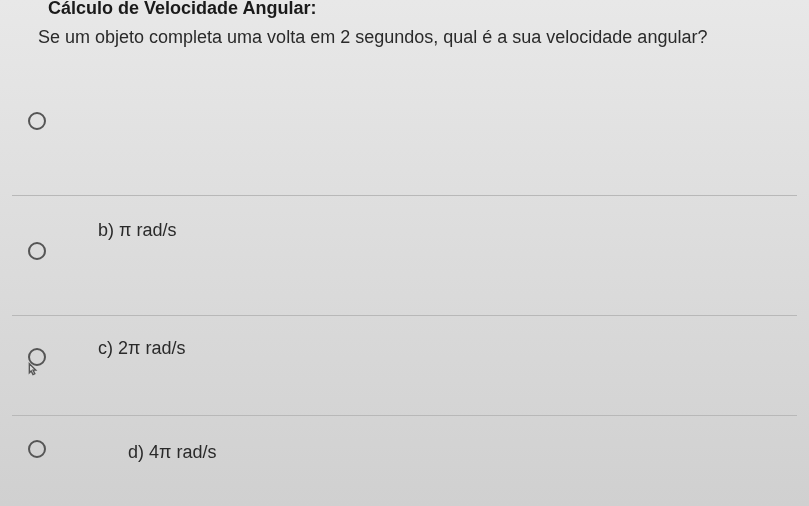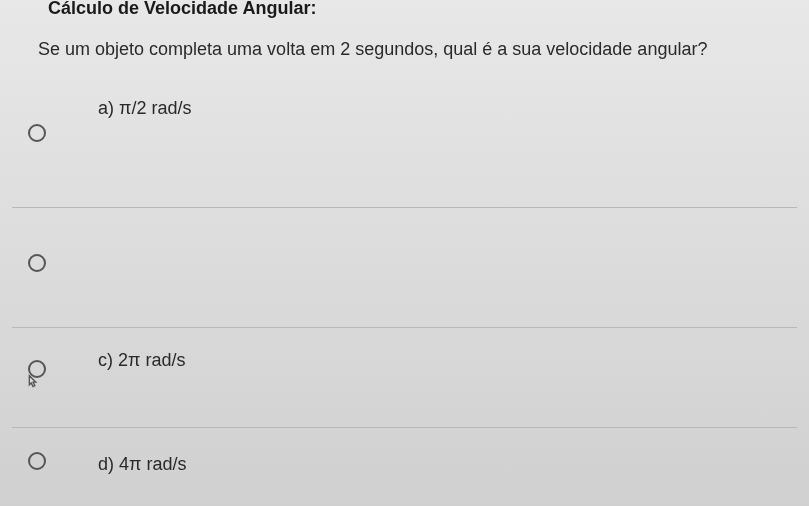--- a/index.html
+++ b/index.html
@@ -22,37 +22,38 @@
       font-size: 18px;
       font-weight: 600;
       color: #1a1a1a;
       margin-top: -2px;
       padding-left: 36px;
     }
     .question {
       font-size: 18px;
       font-weight: 400;
       color: #2a2a2a;
-      margin-top: 20px;
+      margin-top: 8px;
       padding-left: 26px;
     }
     .options {
       margin-top: 28px;
     }
     .option-row {
       display: flex;
       align-items: flex-start;
       border-bottom: 1px solid #b8b8b8;
       padding: 0;
       min-height: 120px;
       position: relative;
     }
     .option-row:last-child {
       border-bottom: none;
       min-height: 60px;
+      gap: 30px;
     }
     .radio-wrap {
       width: 50px;
       display: flex;
       justify-content: center;
       padding-top: 38px;
       position: relative;
     }
     .radio {
       width: 18px;
@@ -92,27 +93,27 @@
 <div class="container">
   <div class="title">Cálculo de Velocidade Angular:</div>
   <div class="question">Se um objeto completa uma volta em 2 segundos, qual é a sua velocidade angular?</div>
 
   <div class="options">
 
     <div class="option-row row-a">
       <div class="radio-wrap">
         <div class="radio"></div>
       </div>
-      <div class="option-text">a) π/2  rad/s</div>
     </div>
 
     <div class="option-row row-b">
       <div class="radio-wrap">
         <div class="radio"></div>
       </div>
+      <div class="option-text">b) π  rad/s</div>
     </div>
 
     <div class="option-row row-c">
       <div class="radio-wrap">
         <div class="radio"></div>
         <svg class="cursor-icon" viewBox="0 0 24 24" fill="none" stroke="#666" stroke-width="1.5">
           <path d="M8 4 L8 14 L10 12 L12 16 L14 15 L12 11 L15 11 Z" fill="#ddd" stroke="#555"></path>
         </svg>
       </div>
       <div class="option-text">c) 2π   rad/s</div>

